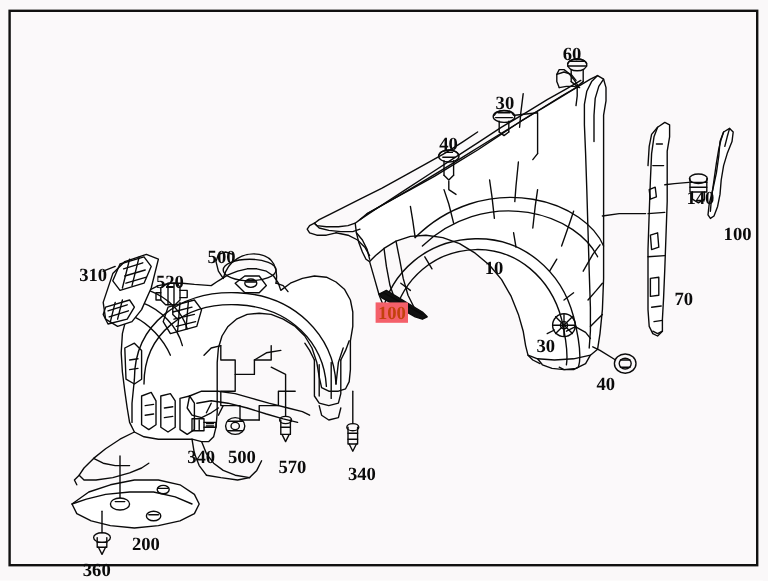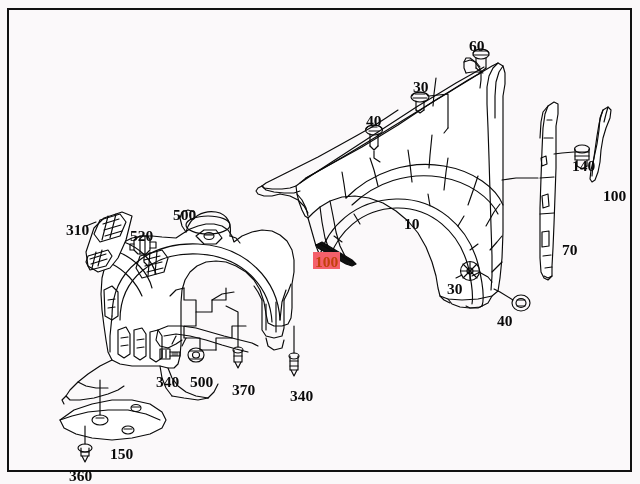--- a/index.html
+++ b/index.html
@@ -324,22 +324,22 @@
   <span class="lbl s16" style="left:469px;top:38px;">60</span>
   <span class="lbl s16" style="left:562px;top:242px;">70</span>
   <span class="lbl s16" style="left:572px;top:158px;">140</span>
   <span class="lbl s16" style="left:603px;top:188px;">100</span>
   <span class="lbl s16" style="left:173px;top:207px;">500</span>
   <span class="lbl s16" style="left:66px;top:222px;">310</span>
   <span class="lbl s16" style="left:130px;top:228px;">520</span>
   <span class="lbl s16" style="left:190px;top:374px;">500</span>
   <span class="lbl s16" style="left:156px;top:374px;">340</span>
   <span class="lbl s16" style="left:290px;top:388px;">340</span>
-  <span class="lbl s16" style="left:110px;top:446px;">150</span>
+  <span class="lbl s16" style="left:110px;top:446px;">200</span>
   <span class="lbl s16" style="left:69px;top:468px;">360</span>
-  <span class="lbl s16" style="left:232px;top:382px;">370</span>
+  <span class="lbl s16" style="left:232px;top:382px;">570</span>
 
   <span class="hl" style="left:315px;top:254px;">
     <span class="hlbox"></span>
     <span class="hltxt">100</span>
   </span>
 
 </div>
 
 </body></html>

